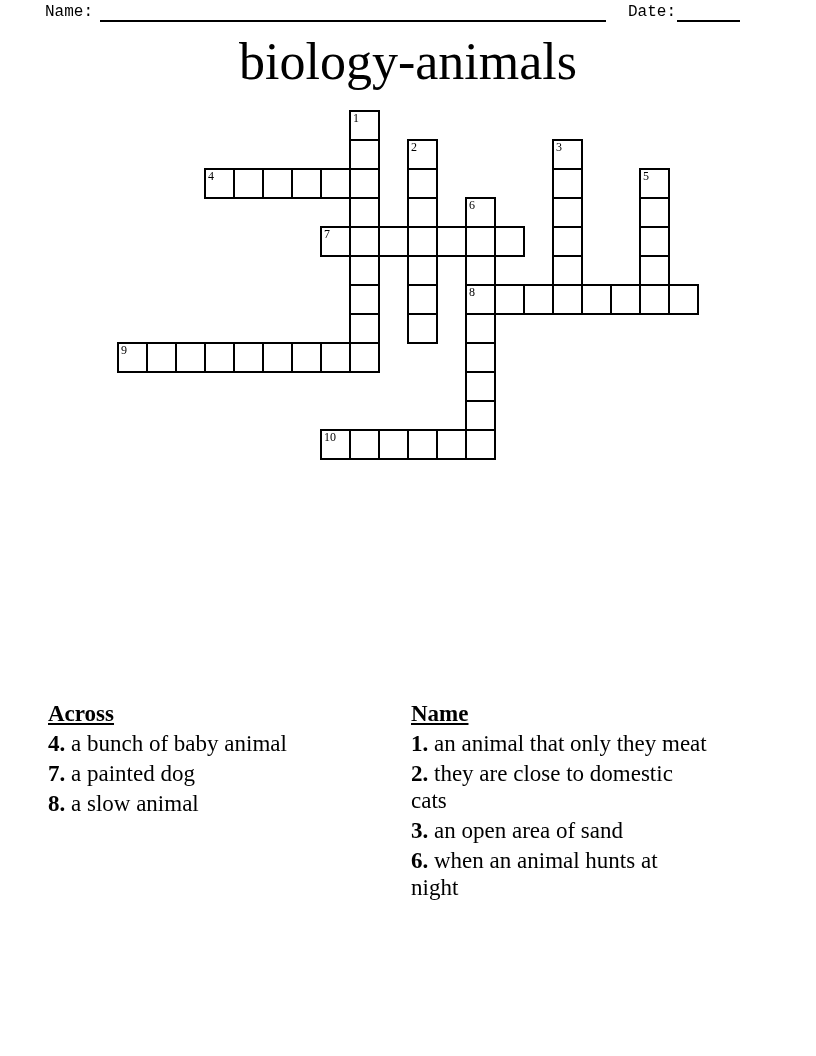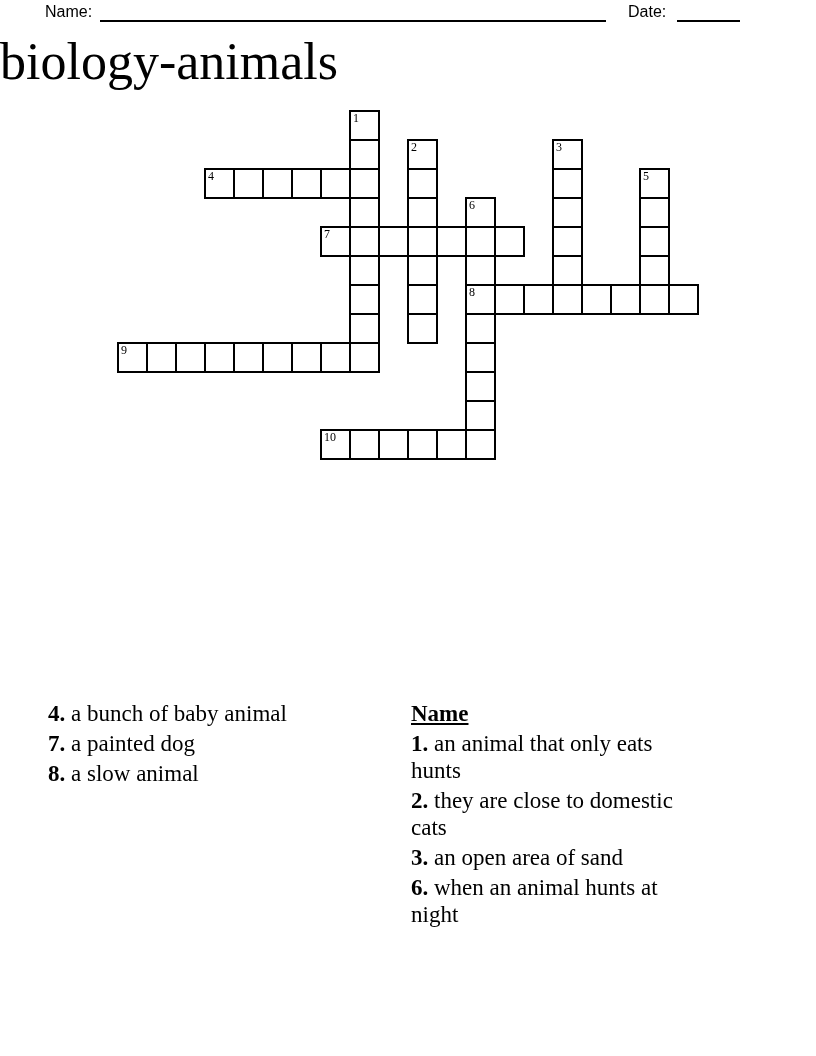--- a/index.html
+++ b/index.html
@@ -1,29 +1,29 @@
 <!DOCTYPE html>
 <html><head>
 <meta charset="utf-8">
 <style>
   html,body{margin:0;padding:0;background:#fff;}
   .page{position:relative;width:816px;height:1056px;background:#ffffff;color:#000;
         font-family:"Liberation Serif",serif;overflow:hidden;}
 
   
-  .hdr-label{position:absolute;top:4px;font-family:Liberation Sans, sans-serif;
+  .hdr-label{position:absolute;top:4px;font-family:Liberation Mono, monospace;
              font-size:16px;line-height:16px;color:#000;}
   #name-label{left:45px;}
   #date-label{left:628px;}
   .write-line{position:absolute;top:2px;height:18px;border-bottom:2px solid #000;}
   #name-line{left:100px;width:506px;}
   #date-line{left:677px;width:63px;}
 
   
-  .title{position:absolute;top:33px;left:0;width:816px;text-align:left;
+  .title{position:absolute;top:33px;left:0;width:816px;text-align:center;
          font-size:52px;line-height:1.1;font-weight:normal;margin:0;}
 
   
   #crossword{position:absolute;left:117px;top:110px;width:582px;height:350px;}
   .cell{position:absolute;width:31px;height:31px;box-sizing:border-box;
         border:2px solid #000;background:#fff;}
   .cell-num{position:absolute;left:2px;top:0;font-size:12px;line-height:13px;
             font-family:"Liberation Serif",serif;color:#000;}
 
   
@@ -127,26 +127,27 @@
       <div class="cell" style="left: 203px; top: 319px;">
         <span class="cell-num">10</span>
       </div>
       <div class="cell" style="left: 232px; top: 319px;"></div>
       <div class="cell" style="left: 261px; top: 319px;"></div>
       <div class="cell" style="left: 290px; top: 319px;"></div>
       <div class="cell" style="left: 319px; top: 319px;"></div>
     </div>
 
   <div class="clues" id="across-clues">
+    <p class="clue-heading">Across</p>
     <p class="clue"><b>4.</b> <span>a bunch of baby animal</span></p>
     <p class="clue"><b>7.</b> <span>a painted dog</span></p>
     <p class="clue"><b>8.</b> <span>a slow animal</span></p>
   </div>
 
   <div class="clues" id="down-clues">
     <p class="clue-heading">Name</p>
-    <p class="clue"><b>1.</b> <span>an animal that only eats hunts</span></p>
+    <p class="clue"><b>1.</b> <span>an animal that only they meat</span></p>
     <p class="clue"><b>2.</b> <span>they are close to domestic cats</span></p>
     <p class="clue"><b>3.</b> <span>an open area of sand</span></p>
     <p class="clue"><b>6.</b> <span>when an animal hunts at night</span></p>
   </div>
 
 </div>
 
 </body></html>

